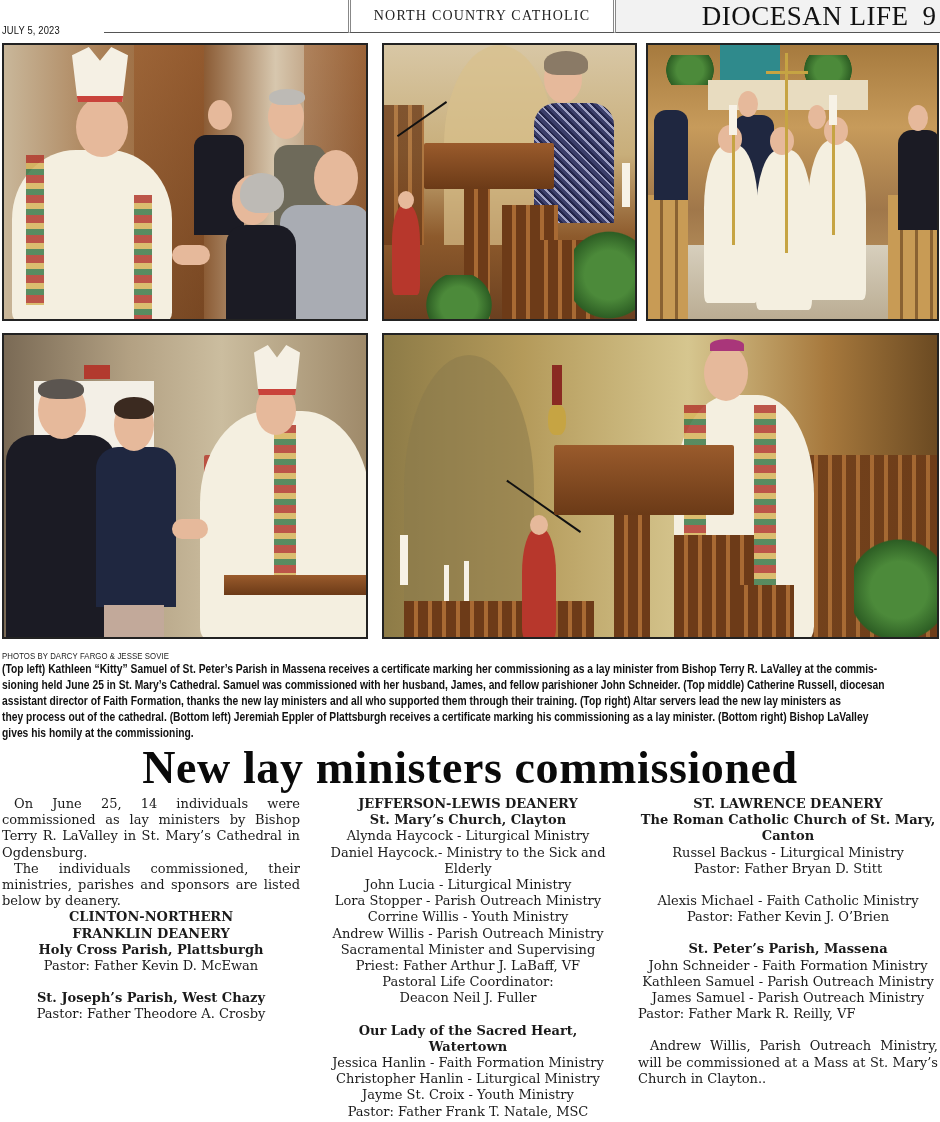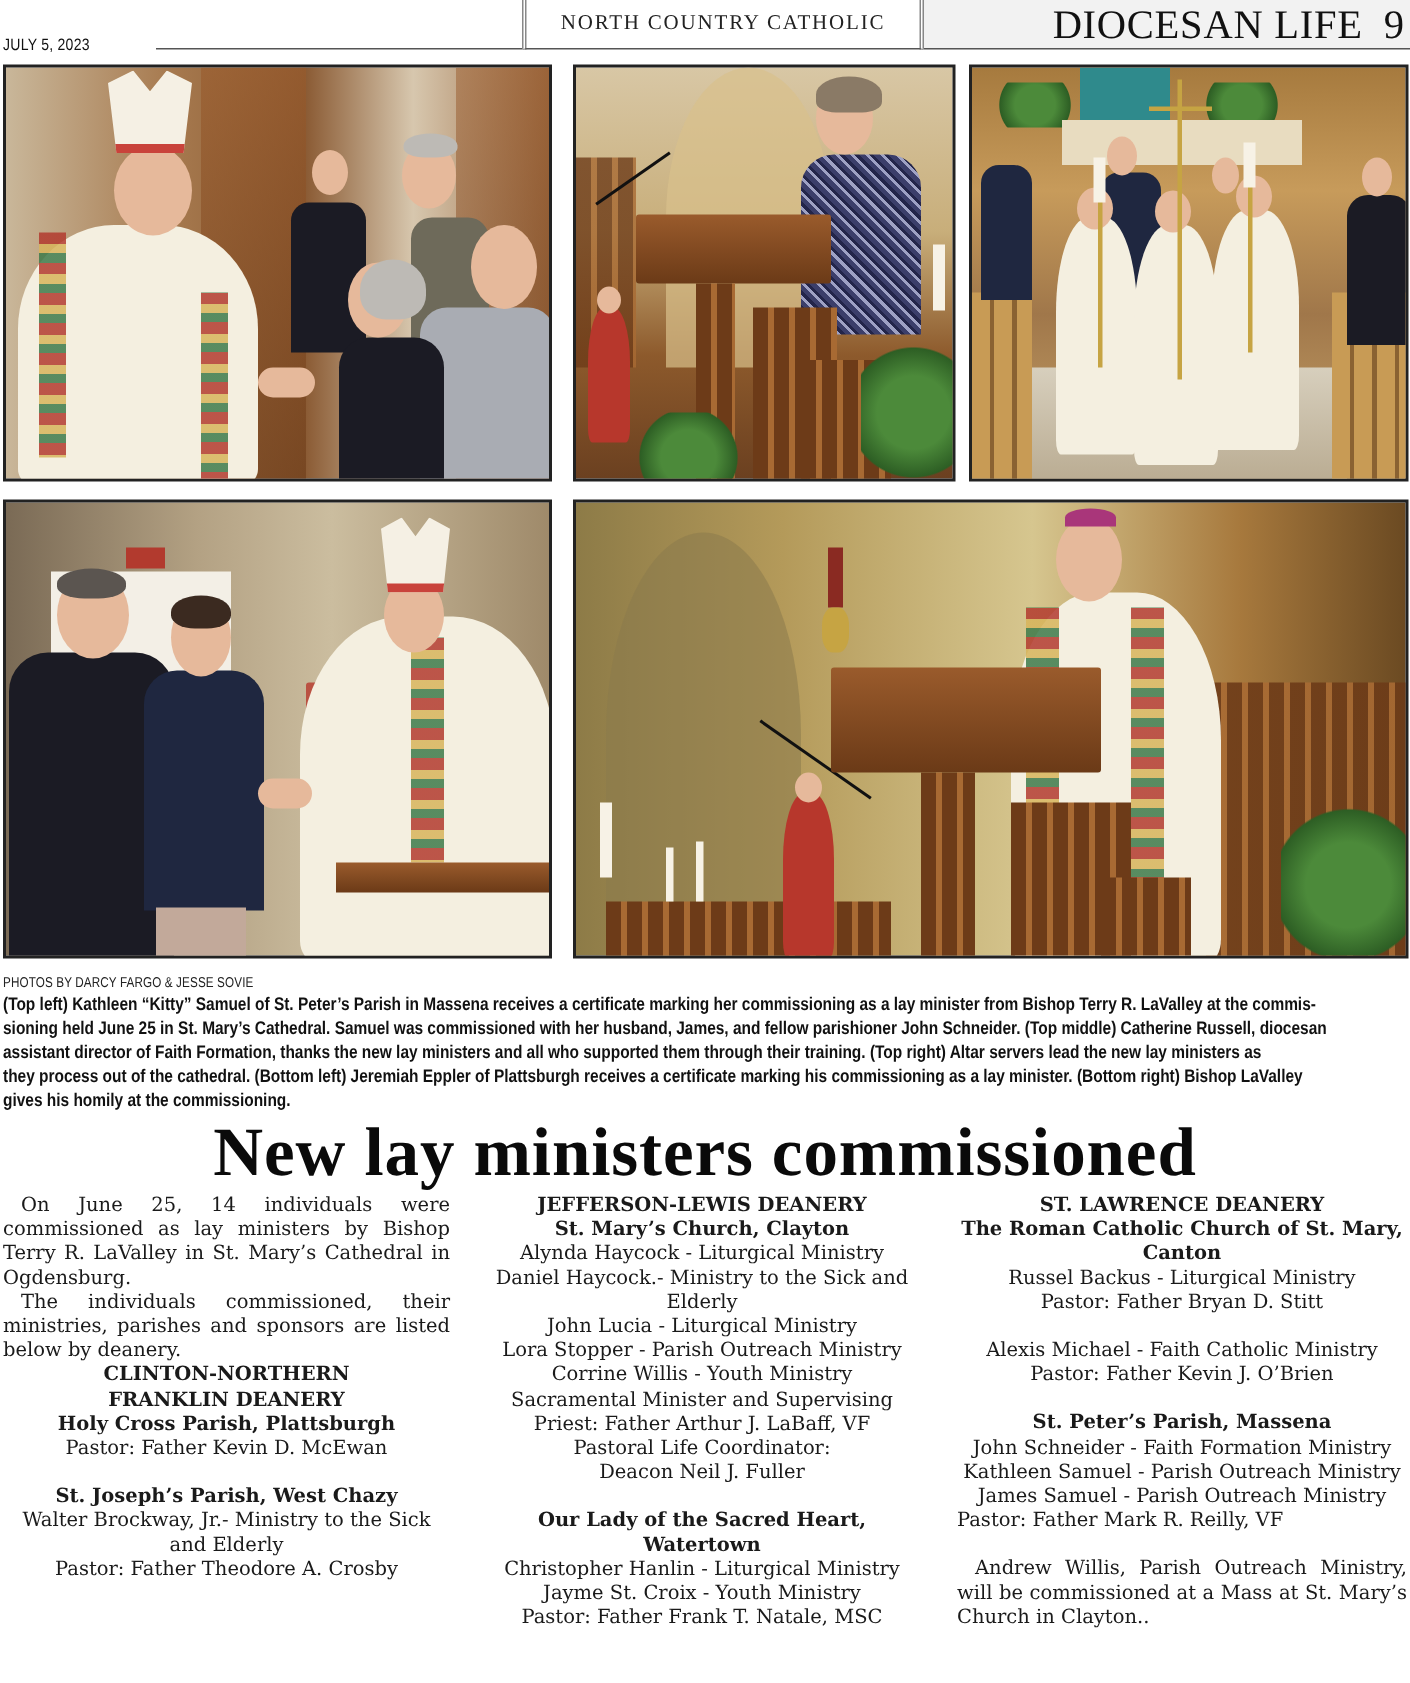--- a/index.html
+++ b/index.html
@@ -260,37 +260,38 @@
   <p class="para">On June 25, 14 individuals were commissioned as lay ministers by Bishop Terry R. LaValley in St. Mary’s Cathedral in Ogdensburg.</p>
   <p class="para">The individuals commissioned, their ministries, parishes and sponsors are listed below by deanery.</p>
   <div class="deanery">
     <div>CLINTON-NORTHERN</div>
     <div>FRANKLIN DEANERY</div>
   </div>
   <div class="parish">Holy Cross Parish, Plattsburgh</div>
   <div class="entry">Pastor: Father Kevin D. McEwan</div>
   <div class="gap"></div>
   <div class="parish">St. Joseph’s Parish,  West Chazy</div>
-  <div class="entry">Walter Brockway, Jr.- Ministry to the Sick and Elderly</div>
   <div class="entry">Pastor: Father Theodore A. Crosby</div>
 </section>
 
 <section class="col" id="col2">
   <div class="deanery">JEFFERSON-LEWIS DEANERY</div>
   <div class="parish">St. Mary’s Church, Clayton</div>
   <div class="entry">Alynda Haycock - Liturgical Ministry</div>
   <div class="entry">Daniel Haycock.- Ministry to the Sick and Elderly</div>
   <div class="entry">John Lucia - Liturgical Ministry</div>
   <div class="entry">Lora Stopper - Parish Outreach Ministry</div>
   <div class="entry">Corrine Willis - Youth Ministry</div>
+  <div class="entry">Andrew Willis - Parish Outreach Ministry</div>
   <div class="entry">Sacramental Minister and Supervising Priest: Father Arthur J. LaBaff, VF</div>
   <div class="entry">Pastoral Life Coordinator:</div>
   <div class="entry">Deacon Neil J. Fuller</div>
   <div class="gap"></div>
   <div class="parish">Our Lady of the Sacred Heart, Watertown</div>
+  <div class="entry">Jessica Hanlin - Faith Formation Ministry</div>
   <div class="entry">Christopher Hanlin - Liturgical Ministry</div>
   <div class="entry">Jayme St. Croix - Youth Ministry</div>
   <div class="entry">Pastor: Father Frank T. Natale, MSC</div>
 </section>
 
 <section class="col" id="col3">
   <div class="deanery" style="font-weight:700">ST. LAWRENCE DEANERY</div>
   <div class="parish">The Roman Catholic Church of St. Mary, Canton</div>
   <div class="entry">Russel Backus - Liturgical Ministry</div>
   <div class="entry">Pastor: Father Bryan D. Stitt</div>

